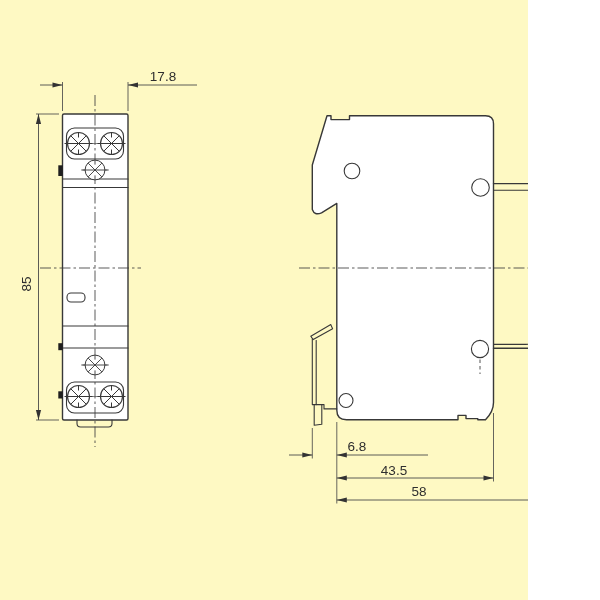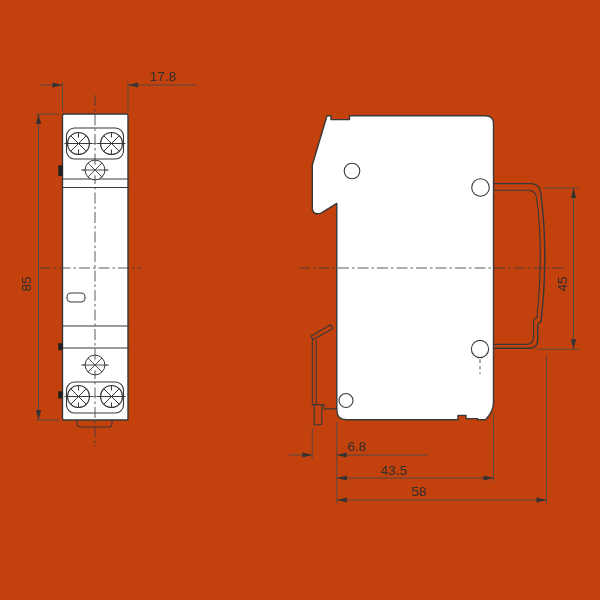--- a/index.html
+++ b/index.html
@@ -1,16 +1,16 @@
 <!DOCTYPE html>
 <html><head>
 <meta charset="utf-8">
 <style>
   html,body{margin:0;padding:0;background:#ffffff;}
-  .canvas{width:600px;height:600px;background:#c2410c;position:relative;overflow:hidden;}
+  .canvas{width:528px;height:600px;background:#fef9c3;position:relative;overflow:hidden;}
   svg{display:block;}
   .outline{fill:none;stroke:#383838;stroke-width:1.4;stroke-linejoin:round;stroke-linecap:round;}
   .detail{fill:none;stroke:#383838;stroke-width:1.1;stroke-linejoin:round;stroke-linecap:round;}
   .thin{fill:none;stroke:#4a4a4a;stroke-width:0.7;}
   .dim{fill:none;stroke:#4a4a4a;stroke-width:0.9;}
   .ext{fill:none;stroke:#4a4a4a;stroke-width:0.85;}
   .cl{fill:none;stroke:#3f3f3f;stroke-width:0.85;stroke-dasharray:11 3 2.5 3;}
   .dash{fill:none;stroke:#3f3f3f;stroke-width:0.9;stroke-dasharray:3.5 3;}
   .arrow{fill:#333333;stroke:none;}
   .nub{fill:#1f1f1f;stroke:none;}

